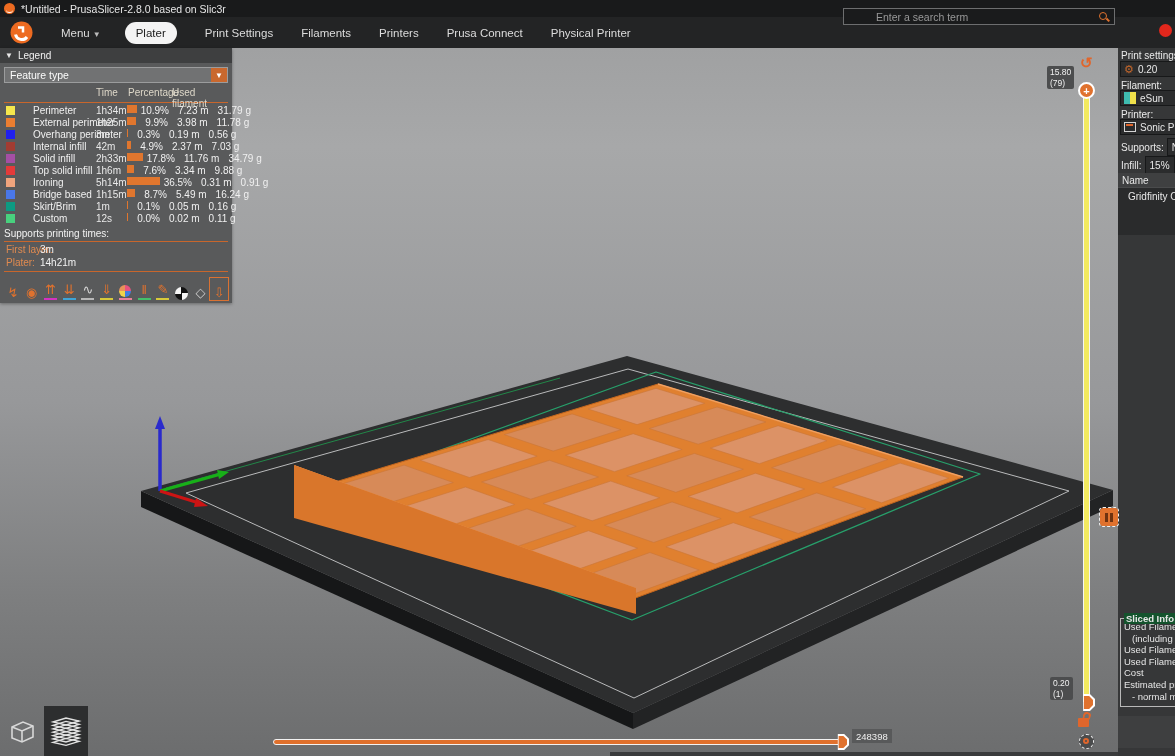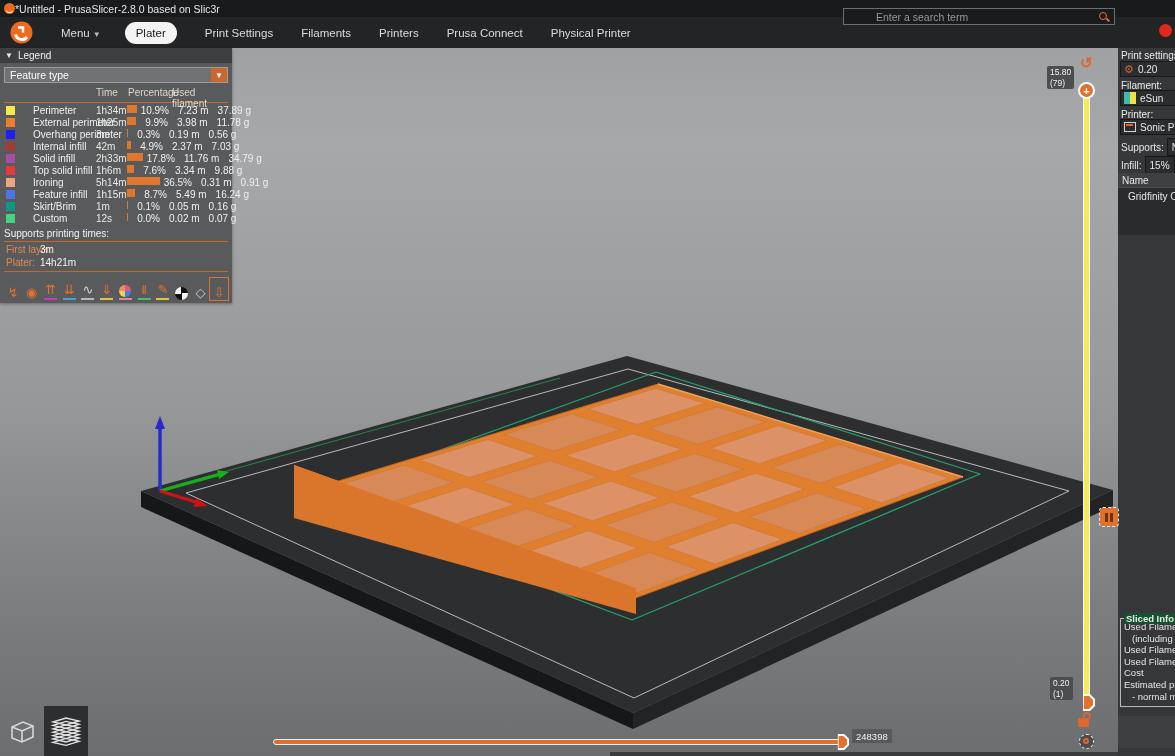--- a/index.html
+++ b/index.html
@@ -1,21 +1,21 @@
 <!DOCTYPE html>
 <html><head>
 <meta charset="utf-8">
 <style>
   html,body{margin:0;padding:0;background:#000;}
   .window{position:relative;width:1175px;height:756px;overflow:hidden;
     font-family:"Liberation Sans",sans-serif;font-size:11px;color:#e8e8e8;background:#232425;}
 
   
   .titlebar{position:absolute;left:0;top:0;width:100%;height:17px;background:#191a1b;
-    display:flex;align-items:center;padding-left:4px;box-sizing:border-box;}
+    display:flex;align-items:center;gap:6px;padding-left:4px;box-sizing:border-box;}
   .titlebar .logo-sm{width:11px;height:11px;border-radius:50%;background:#ed6b21;position:relative;flex:none;}
   .titlebar .logo-sm::after{content:"";position:absolute;left:2px;top:5px;width:7px;height:4px;
     border-bottom:1.5px solid #fff;border-radius:0 0 6px 6px;}
   .titlebar .ttext{font-size:10.5px;color:#e6e6e6;}
 
   
   .menubar{position:absolute;left:0;top:17px;width:100%;height:31px;background:#232425;
     display:flex;align-items:center;}
   .menubar .applogo{margin-left:10px;flex:none;}
   .menu-item{color:#dcdcdc;font-size:11.5px;margin-left:28px;white-space:nowrap;cursor:default;}
@@ -228,21 +228,21 @@
       <div class="lg-divider"></div>
 
       <div class="lg-row">
           <span class="sw" style="background: rgb(245, 231, 76);"></span>
           <span class="lb">Perimeter</span>
           <span class="tm">1h34m</span>
           <span class="lg-flow">
             <span class="bar" style="width: 10px;"></span>
             <span class="pct">10.9%</span>
             <span class="fil">7.23 m</span>
-            <span class="wt">37.89 g</span>
+            <span class="wt">31.79 g</span>
           </span>
         </div>
       <div class="lg-row">
           <span class="sw" style="background: rgb(235, 126, 49);"></span>
           <span class="lb">External perimeter</span>
           <span class="tm">1h25m</span>
           <span class="lg-flow">
             <span class="bar" style="width: 9px;"></span>
             <span class="pct">9.9%</span>
             <span class="fil">3.98 m</span>
@@ -299,21 +299,21 @@
           <span class="tm">5h14m</span>
           <span class="lg-flow">
             <span class="bar" style="width: 33px;"></span>
             <span class="pct">36.5%</span>
             <span class="fil">0.31 m</span>
             <span class="wt">0.91 g</span>
           </span>
         </div>
       <div class="lg-row">
           <span class="sw" style="background: rgb(74, 119, 232);"></span>
-          <span class="lb">Feature infill</span>
+          <span class="lb">Bridge based</span>
           <span class="tm">1h15m</span>
           <span class="lg-flow">
             <span class="bar" style="width: 8px;"></span>
             <span class="pct">8.7%</span>
             <span class="fil">5.49 m</span>
             <span class="wt">16.24 g</span>
           </span>
         </div>
       <div class="lg-row">
           <span class="sw" style="background: rgb(12, 154, 130);"></span>
@@ -327,21 +327,21 @@
           </span>
         </div>
       <div class="lg-row">
           <span class="sw" style="background: rgb(72, 209, 126);"></span>
           <span class="lb">Custom</span>
           <span class="tm">12s</span>
           <span class="lg-flow">
             <span class="bar" style="width: 1px;"></span>
             <span class="pct">0.0%</span>
             <span class="fil">0.02 m</span>
-            <span class="wt">0.07 g</span>
+            <span class="wt">0.11 g</span>
           </span>
         </div>
 
       <div class="lg-times-head">Supports printing times:</div>
       <div class="lg-divider"></div>
       <div class="lg-time-row">
         <span class="tl">First layer:</span>
           <span class="tv">3m</span>
       </div>
       <div class="lg-time-row">

